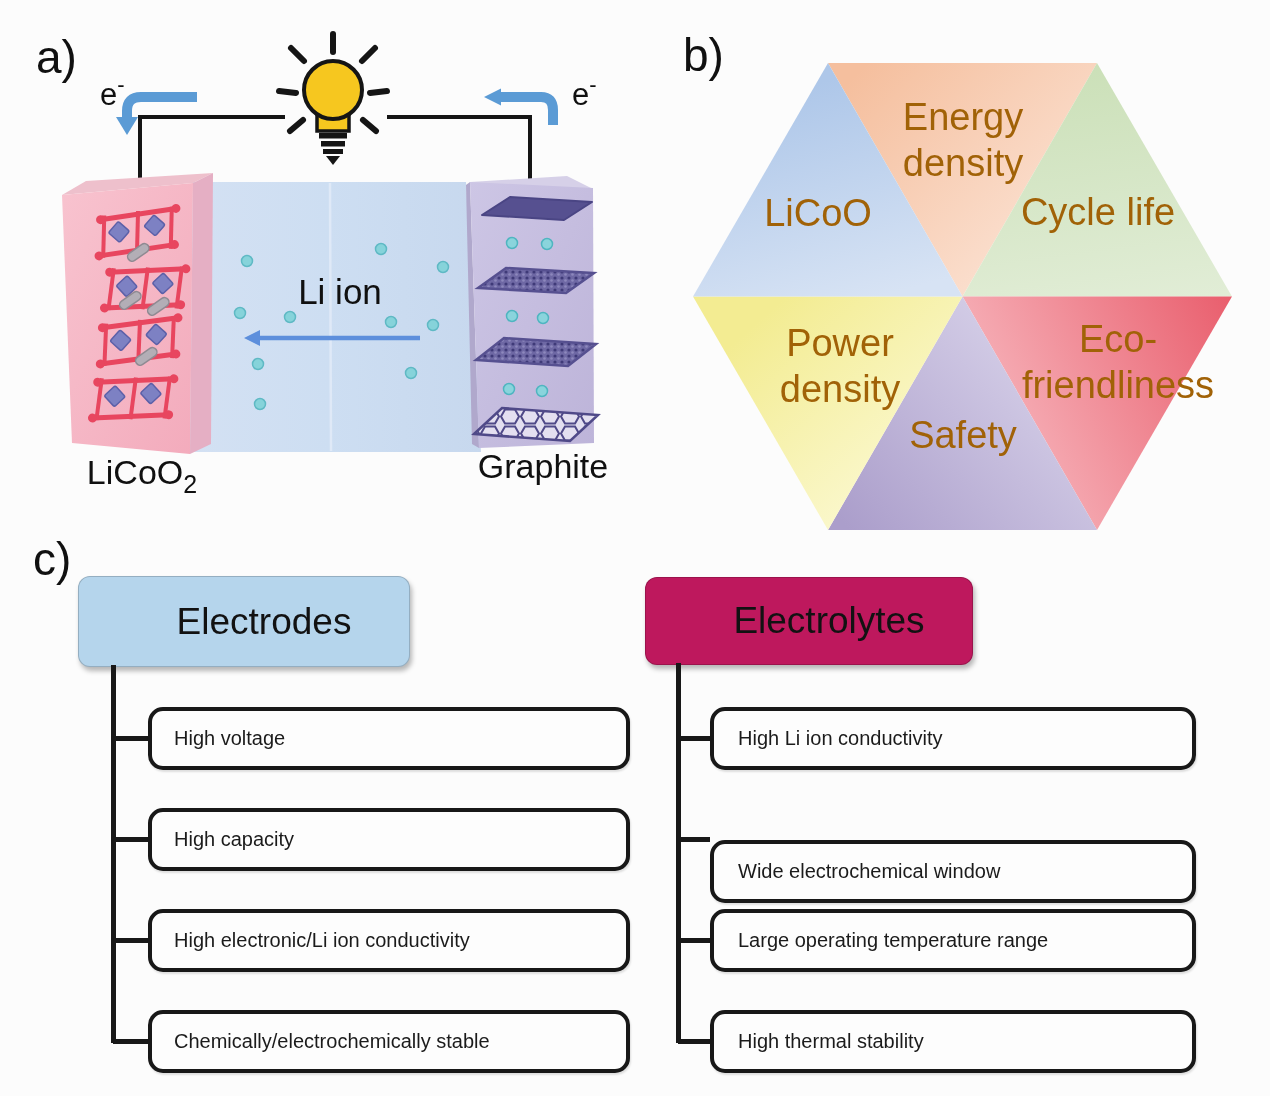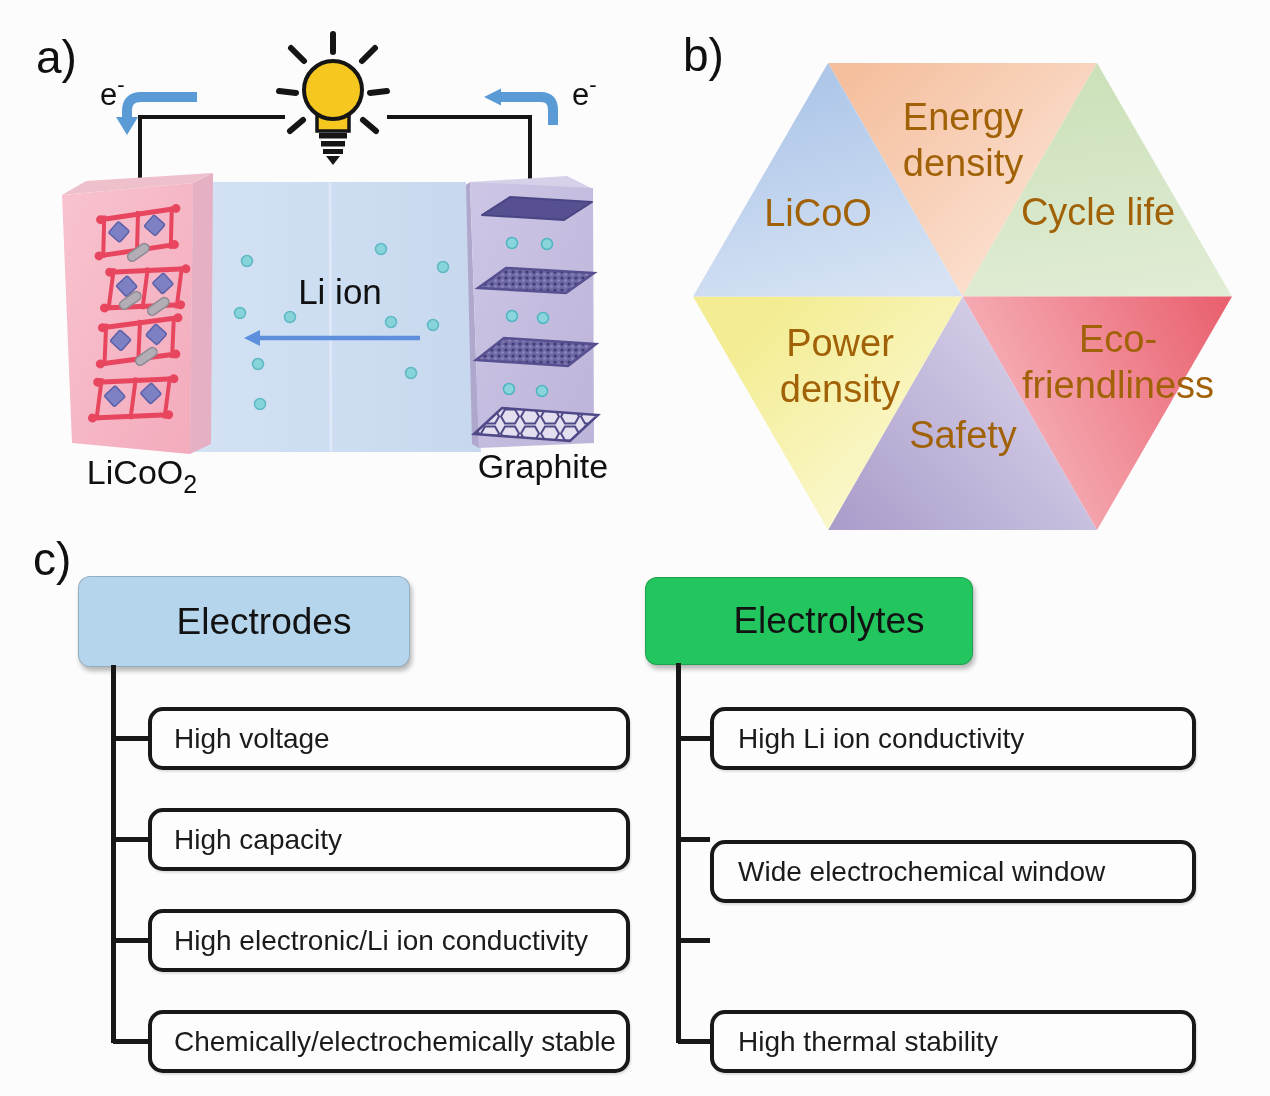--- a/index.html
+++ b/index.html
@@ -10,21 +10,21 @@
   .hexlabel{position:absolute;transform:translate(-50%,-50%);font-size:38px;line-height:1.22;
             text-align:center;color:#a16207;}
   .hexlabel.wrap170{width:170px;}
   .hexlabel.wrap150{width:150px;}
   .hexlabel.wrap210{width:210px;}
   .tree-header{position:absolute;display:flex;align-items:center;justify-content:center;
                font-size:37px;color:#121212;border-radius:12px;
                box-shadow:2px 4px 5px rgba(0,0,0,.28);border:1px solid rgba(0,0,0,.18);
                box-sizing:border-box;padding-left:40px;}
   .titem{position:absolute;display:flex;align-items:center;padding-left:22px;
-         font-size:28px;color:#1b1b1b;background:#fdfdfd;border:4px solid #181818;
+         font-size:20px;color:#1b1b1b;background:#fdfdfd;border:4px solid #181818;
          border-radius:15px;box-sizing:border-box;height:63px;
          box-shadow:1px 2px 2px rgba(0,0,0,.12);}
   .titem.left{left:148px;width:482px;}
   .titem.right{left:710px;width:486px;padding-left:24px;}
   .vline{position:absolute;width:4.5px;background:#181818;}
   .hstub{position:absolute;height:4.5px;background:#181818;}
 </style>
 </head>
 <body>
 
@@ -219,23 +219,24 @@
   <div class="vline" style="left:111px;top:665px;height:378px;"></div>
   <div class="hstub" style="left:113px;top:736px;width:35px;"></div>
   <div class="hstub" style="left:113px;top:837px;width:35px;"></div>
   <div class="hstub" style="left:113px;top:938px;width:35px;"></div>
   <div class="hstub" style="left:113px;top:1039px;width:35px;"></div>
   <div class="titem left" style="top:707px;">High voltage</div>
   <div class="titem left" style="top:808px;">High capacity</div>
   <div class="titem left" style="top:909px;">High electronic/Li ion conductivity</div>
   <div class="titem left" style="top:1010px;">Chemically/electrochemically stable</div>
 
-  <div class="tree-header" style="left: 645px; top: 577px; width: 328px; height: 88px; background: #22c55e;">Electrolytes</div>
+  <div class="tree-header" style="left: 645px; top: 577px; width: 328px; height: 88px; background: #be185d;">Electrolytes</div>
   <div class="vline" style="left:676px;top:663px;height:380px;"></div>
   <div class="hstub" style="left:678px;top:736px;width:32px;"></div>
   <div class="hstub" style="left:678px;top:837px;width:32px;"></div>
   <div class="hstub" style="left:678px;top:938px;width:32px;"></div>
   <div class="hstub" style="left:678px;top:1039px;width:32px;"></div>
   <div class="titem right" style="top:707px;">High Li ion conductivity</div>
   <div class="titem right" style="top:808px;margin-top:32px;">Wide electrochemical window</div>
+  <div class="titem right" style="top:909px;">Large operating temperature range</div>
   <div class="titem right" style="top:1010px;">High thermal stability</div>
 
 </div>
 
 </body></html>

